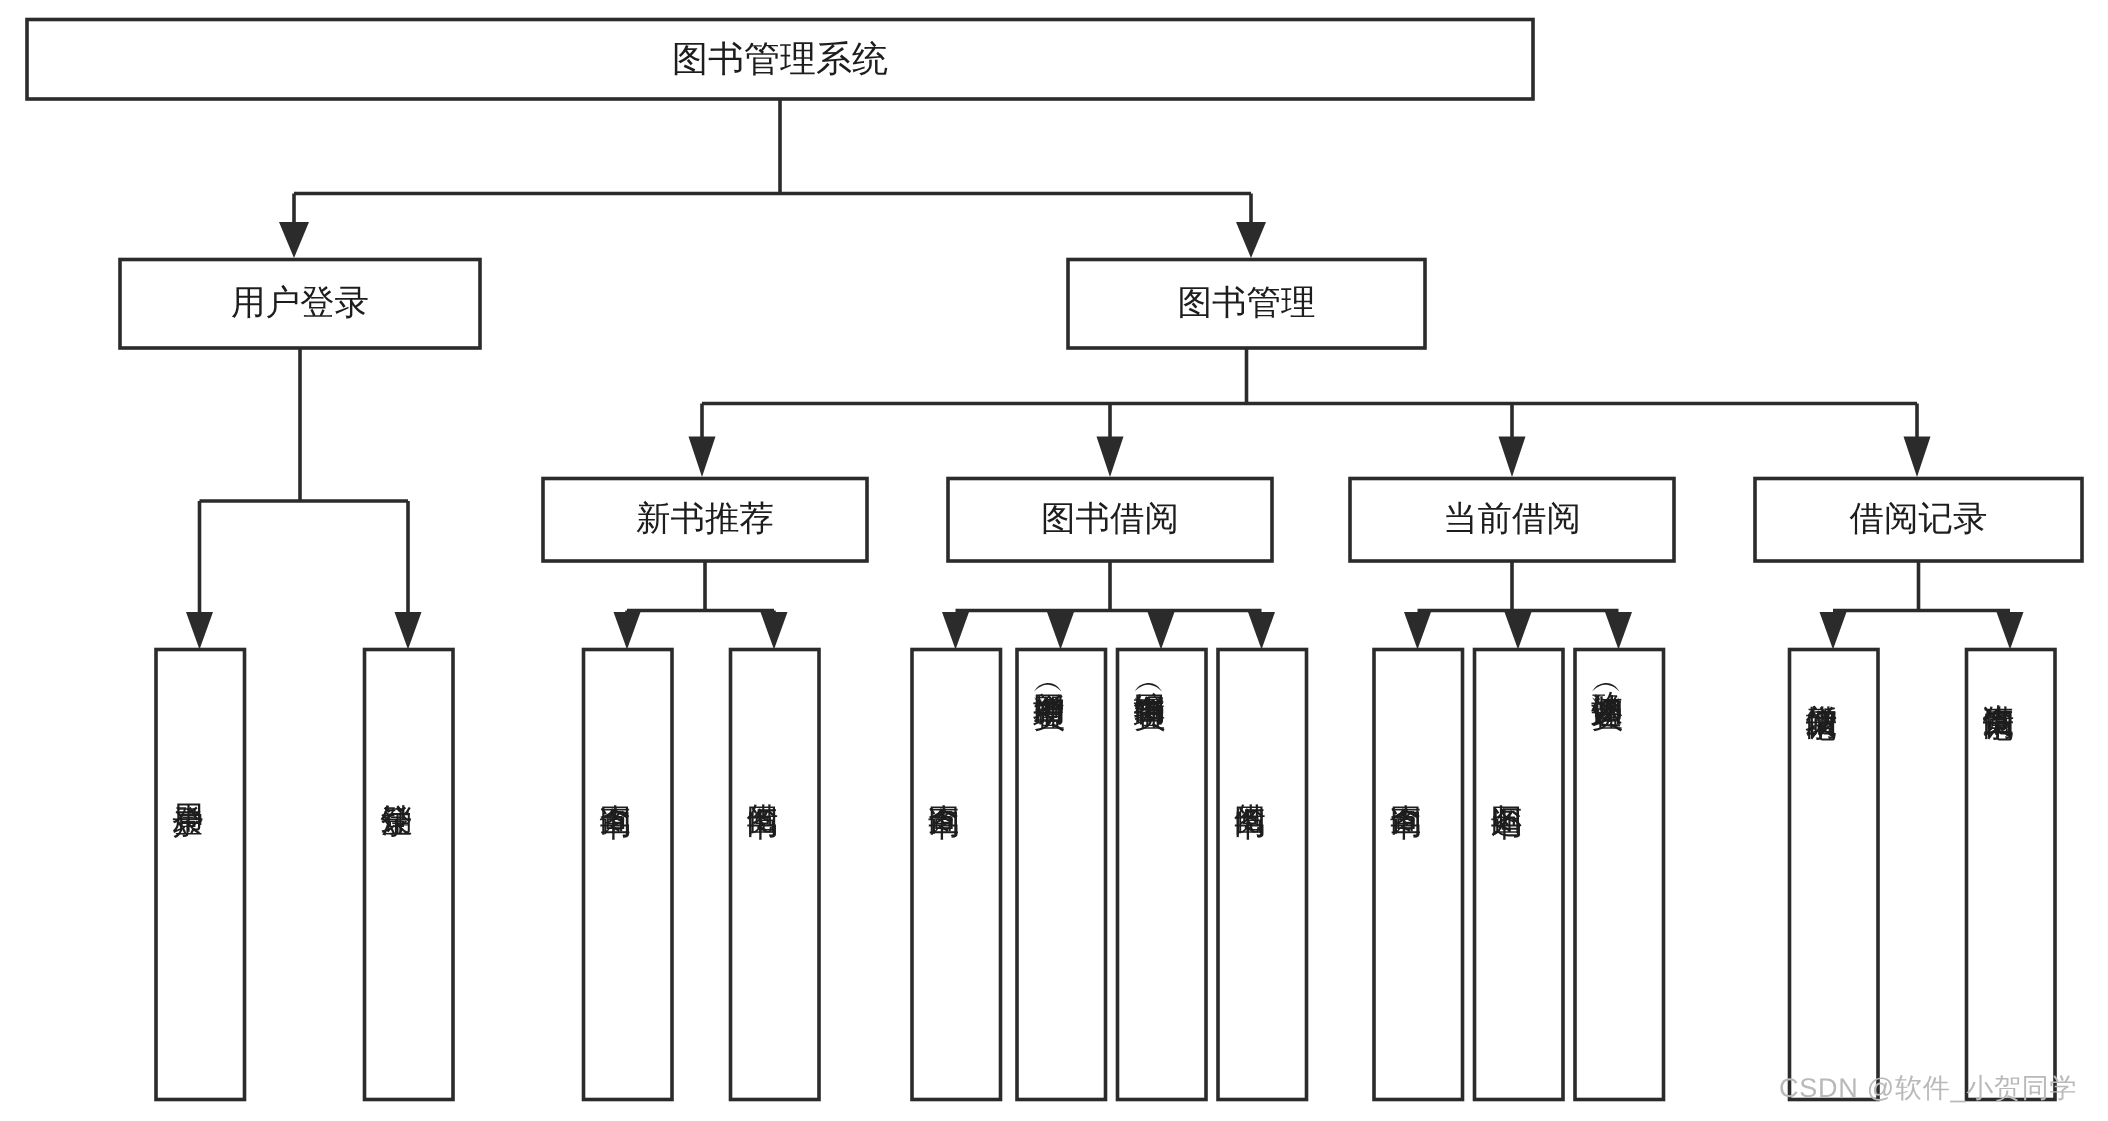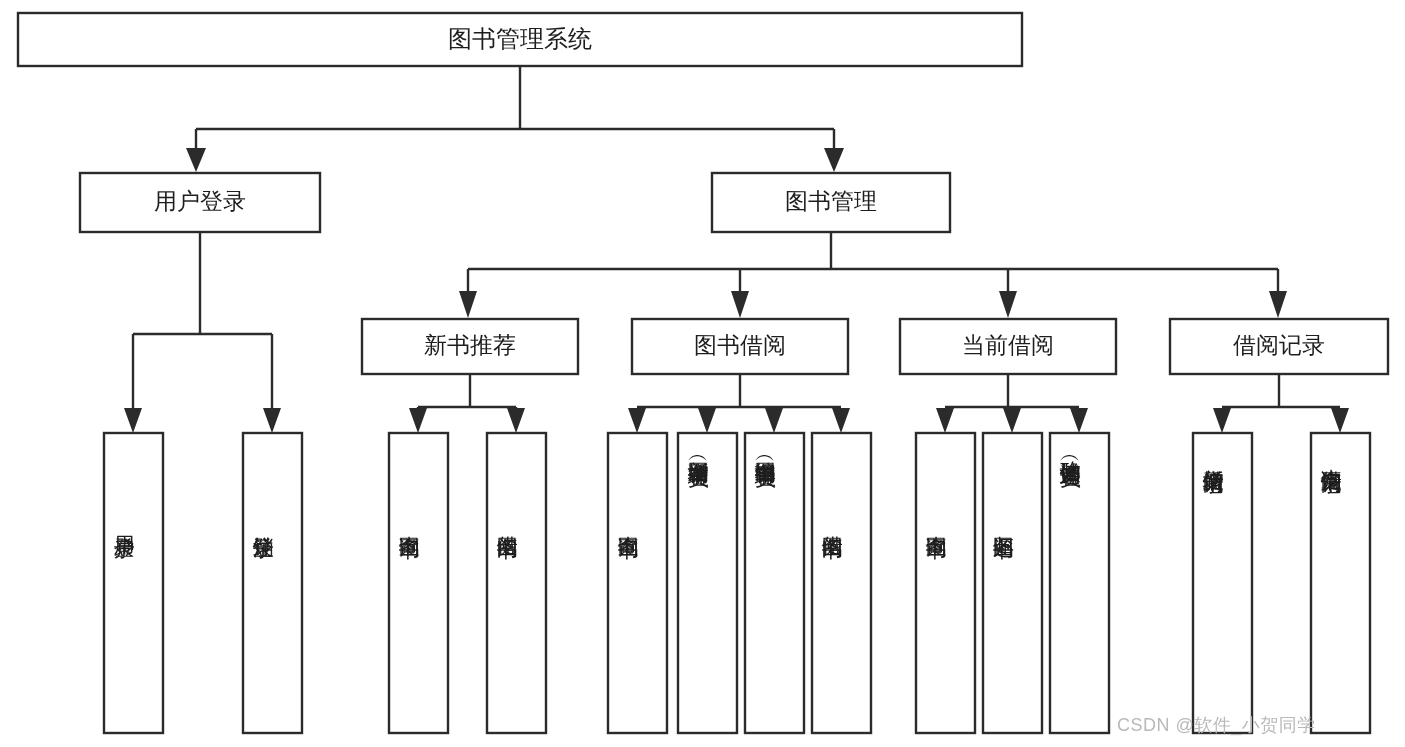--- a/index.html
+++ b/index.html
@@ -60,21 +60,21 @@
     font-size: 21px;
     line-height: 1.06;
     color: #1d1d1d;
     letter-spacing: 1px;
     text-align: left;
     white-space: nowrap;
     pointer-events: none;
   }
   .watermark {
     position: absolute;
-    left: 1117px;
+    left: 1186px;
     top: 713px;
     font-family: "Liberation Sans", "DejaVu Sans", sans-serif;
     font-size: 18px;
     color: #b9b9b9;
     white-space: nowrap;
     letter-spacing: 0.5px;
   }
 </style>
 </head>
 <body>

